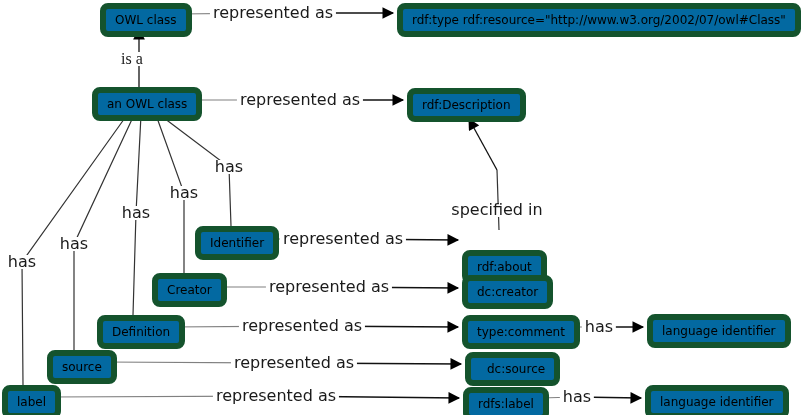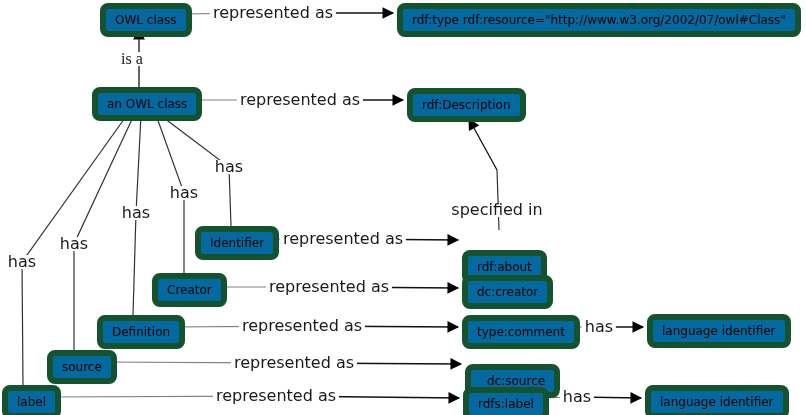--- a/index.html
+++ b/index.html
@@ -96,21 +96,21 @@
   <div class="node" style="left:92px;  top:87px;">an OWL class</div>
   <div class="node" style="left:407px; top:88px;">rdf:Description</div>
   <div class="node" style="left:195px; top:226px;">Identifier</div>
   <div class="node" style="left:462px; top:229px;margin-top:21px;">rdf:about</div>
   <div class="node" style="left:152px; top:273px;">Creator</div>
   <div class="node" style="left:97px;  top:315px;">Definition</div>
   <div class="node" style="left:462px; top:275px;">dc:creator</div>
   <div class="node" style="left:462px; top:315px;">type:comment</div>
   <div class="node" style="left:647px; top:314px;">language identifier</div>
   <div class="node" style="left:47px;  top:350px;">source</div>
-  <div class="node" style="left:465px; top:364px;padding-left:16px;">dc:source</div>
+  <div class="node" style="left:465px; top:352px;padding-left:16px;">dc:source</div>
   <div class="node" style="left:2px;   top:385px;">label</div>
   <div class="node" style="left:463px; top:387px;">rdfs:label</div>
   <div class="node" style="left:645px; top:385px;">language identifier</div>
 
   <div class="elabel" style="left:132px; top:59px;font-family:Liberation Serif, serif;">is a</div>
   <div class="elabel" style="left:273px; top:13px;">represented as</div>
   <div class="elabel" style="left:300px; top:100px;">represented as</div>
   <div class="elabel" style="left:497px; top:170px;margin-top:40px;">specified in</div>
   <div class="elabel" style="left:229px; top:167px;">has</div>
   <div class="elabel" style="left:184px; top:193px;">has</div>

